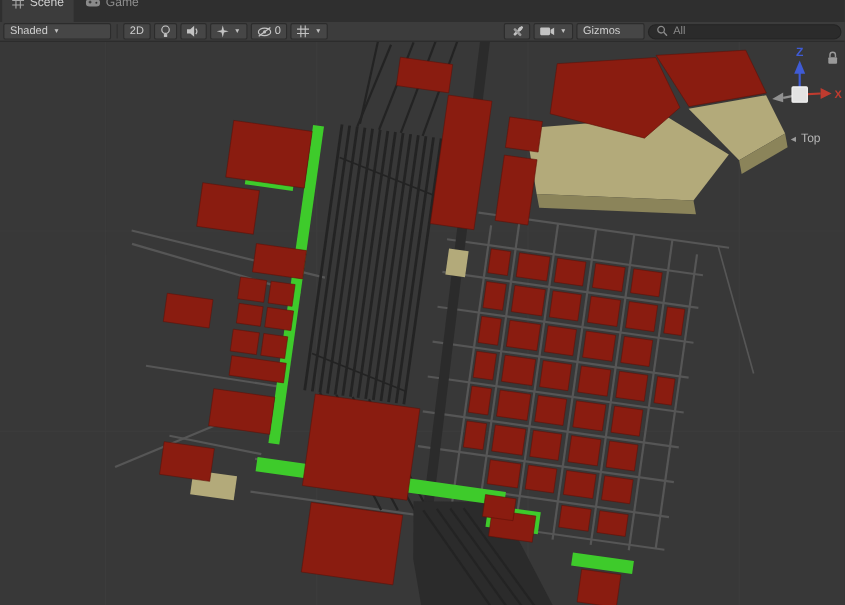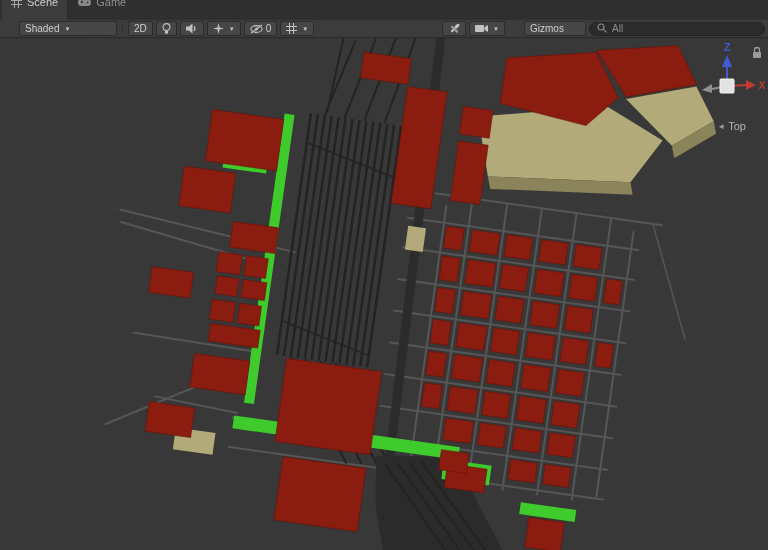--- a/index.html
+++ b/index.html
@@ -14,21 +14,21 @@
        font-family:"Liberation Sans","DejaVu Sans",sans-serif;}
   .window{width:768px;height:550px;display:flex;flex-direction:column;}
   .tabbar{height:20px;background:var(--tabbar);display:flex;align-items:flex-end;padding-left:2px;gap:2px;flex:0 0 auto;}
   .tab{height:36px;display:flex;align-items:center;gap:5px;padding:0 9px;font-size:11px;
        color:var(--textDim);border-radius:3px 3px 0 0;}
   .tab.active{background:var(--panel);color:var(--text);}
   .toolbar{height:18px;background:var(--panel);display:flex;align-items:center;gap:3px;
            padding:1px 3px;border-bottom:1px solid #292929;flex:0 0 auto;}
   .tbtn{height:15px;display:flex;align-items:center;gap:3px;padding:0 5px;background:var(--btn);
         border:1px solid #2c2c2c;border-radius:2px;font-size:10px;color:var(--text);cursor:default;justify-content:center;}
-  .dd{justify-content:flex-start;margin-left:16px;}
+  .dd{justify-content:flex-start;}
   .caret{font-size:6px;color:#c2c2c2;margin-left:2px;line-height:1;}
   .sep{width:1px;height:13px;background:#2e2e2e;margin:0 2px;}
   .spacer{flex:1;}
   .search{width:176px;height:14px;border-radius:8px;background:var(--searchBg);border:1px solid #242424;
           display:flex;gap:5px;padding:0 7px;font-size:10px;color:var(--searchText);}
   .viewport{position:relative;flex:1;background:var(--bg);overflow:hidden;}
   svg.map{position:absolute;left:0;top:0;}
   .gizmo{position:absolute;top:2px;right:0;width:84px;height:78px;}
   .viewlabel{position:absolute;top:82px;right:22px;font-size:11px;color:#b5b5b5;display:flex;align-items:center;gap:3px;}
   .viewlabel .arrow{font-size:8px;color:#9a9a9a;}

